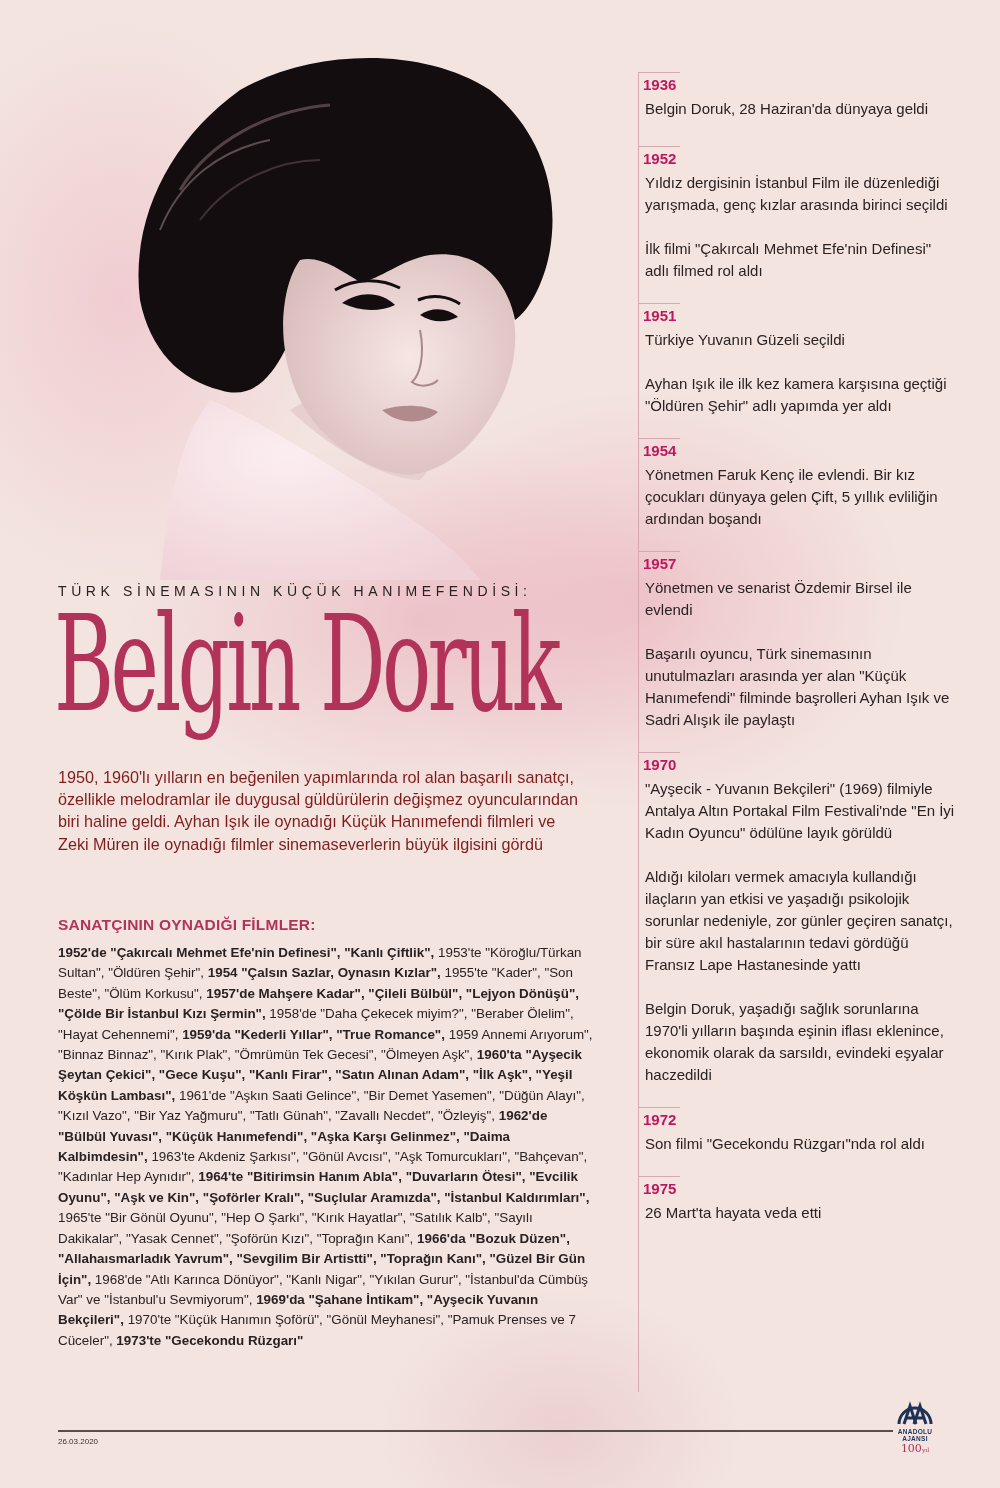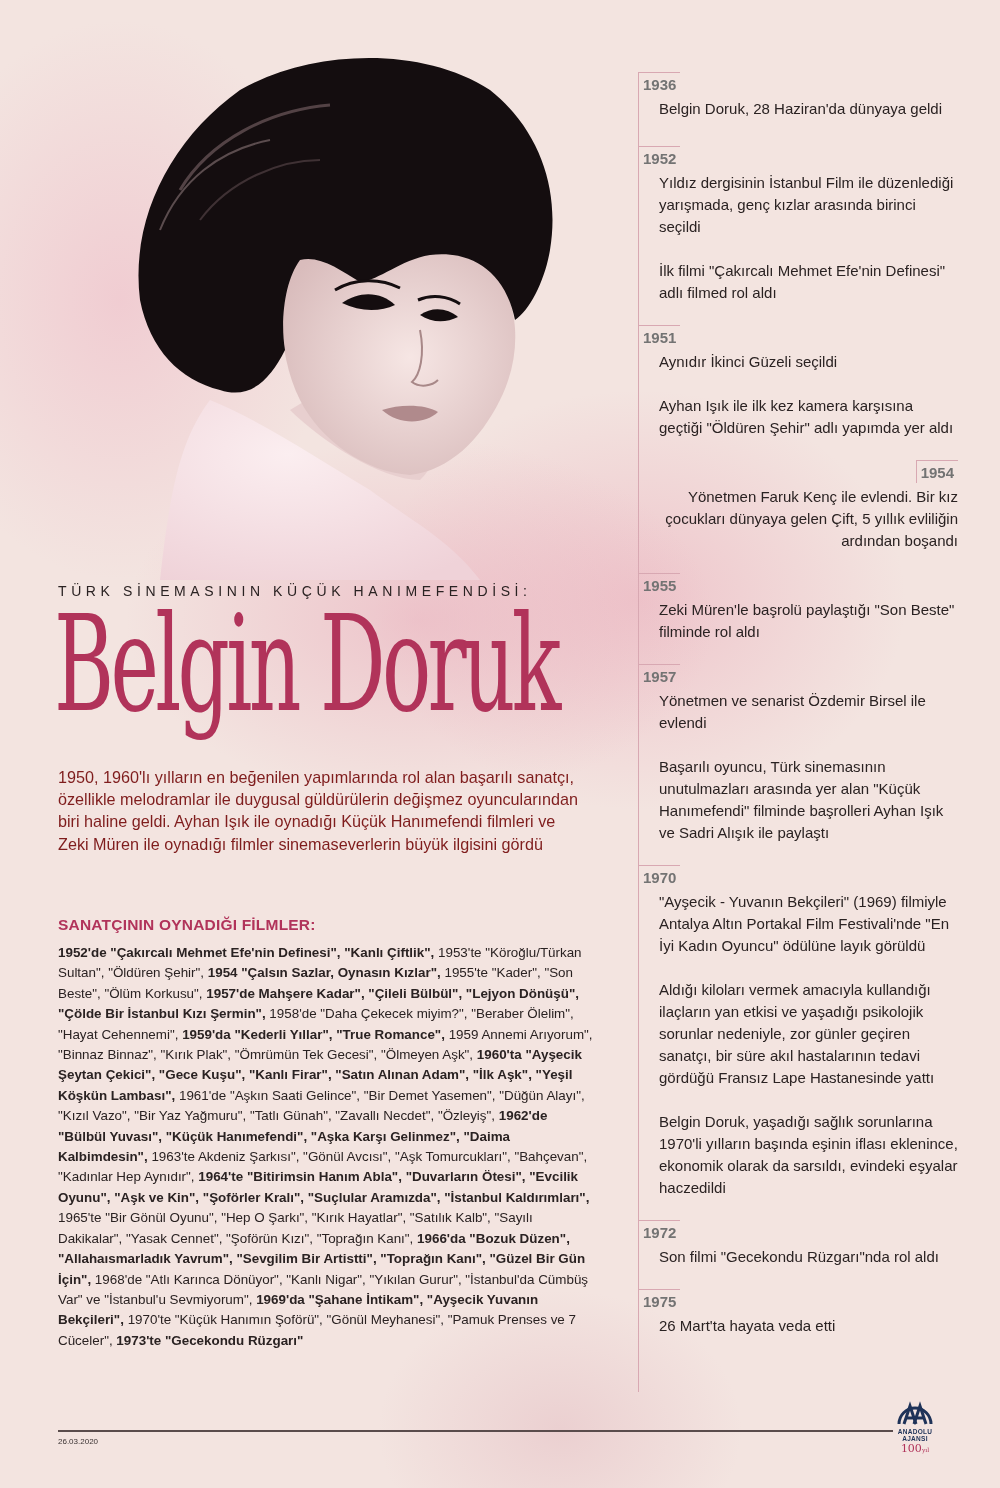--- a/index.html
+++ b/index.html
@@ -66,27 +66,27 @@
   
   .timeline {
     position: absolute; left: 638px; top: 72px; width: 320px;
   }
   .timeline-line {
     position: absolute; left: 638px; top: 92px; width: 1px; height: 1300px; background: #d8a8b2;
   }
   .t-entry { position: relative; }
   .t-year {
     display: inline-block;
-    font-size: 15px; font-weight: 700; color: #737373;
+    font-size: 15px; font-weight: 700; color: #be185d;
     padding: 3px 4px 2px 4px;
     border-top: 1px solid #d8a8b2; border-left: 1px solid #d8a8b2;
     background: transparent;
   }
   .t-text {
-    margin-left: 21px; margin-top: 3px;
+    margin-left: 7px; margin-top: 3px;
     font-size: 15px; line-height: 22px; color: #2a2222;
   }
   .t-para + .t-para { margin-top: 22px; }
 </style>
 </head>
 <body>
 
 <svg class="portrait" viewBox="0 0 460 560" xmlns="http://www.w3.org/2000/svg">
   <defs>
     <radialGradient id="skin" cx="55%" cy="50%" r="60%">
@@ -132,28 +132,25 @@
 <div class="timeline-line"></div>
 <div class="timeline" id="timeline">
     <div class="t-entry" style="margin-top: 0px;"><div class="t-year">1936</div><div class="t-text">
         <div class="t-para">Belgin Doruk, 28 Haziran'da dünyaya geldi</div>
       </div></div>
     <div class="t-entry" style="margin-top: 26px;"><div class="t-year">1952</div><div class="t-text">
         <div class="t-para">Yıldız dergisinin İstanbul Film ile düzenlediği yarışmada, genç kızlar arasında birinci seçildi</div>
         <div class="t-para">İlk filmi "Çakırcalı Mehmet Efe'nin Definesi" adlı filmed rol aldı</div>
       </div></div>
     <div class="t-entry" style="margin-top: 21px;"><div class="t-year">1951</div><div class="t-text">
-        <div class="t-para">Aynıdır İkinci Güzeli seçildi</div>
+        <div class="t-para">Türkiye Yuvanın Güzeli seçildi</div>
         <div class="t-para">Ayhan Işık ile ilk kez kamera karşısına geçtiği "Öldüren Şehir" adlı yapımda yer aldı</div>
       </div></div>
-    <div class="t-entry" style="margin-top: 21px; text-align: right;"><div class="t-year">1954</div><div class="t-text">
+    <div class="t-entry" style="margin-top: 21px;"><div class="t-year">1954</div><div class="t-text">
         <div class="t-para">Yönetmen Faruk Kenç ile evlendi. Bir kız çocukları dünyaya gelen Çift, 5 yıllık evliliğin ardından boşandı</div>
-      </div></div>
-    <div class="t-entry" style="margin-top: 21px;"><div class="t-year">1955</div><div class="t-text">
-        <div class="t-para">Zeki Müren'le başrolü paylaştığı "Son Beste" filminde rol aldı</div>
       </div></div>
     <div class="t-entry" style="margin-top: 21px;"><div class="t-year">1957</div><div class="t-text">
         <div class="t-para">Yönetmen ve senarist Özdemir Birsel ile evlendi</div>
         <div class="t-para">Başarılı oyuncu, Türk sinemasının unutulmazları arasında yer alan "Küçük Hanımefendi" filminde başrolleri Ayhan Işık ve Sadri Alışık ile paylaştı</div>
       </div></div>
     <div class="t-entry" style="margin-top: 21px;"><div class="t-year">1970</div><div class="t-text">
         <div class="t-para">"Ayşecik - Yuvanın Bekçileri" (1969) filmiyle Antalya Altın Portakal Film Festivali'nde "En İyi Kadın Oyuncu" ödülüne layık görüldü</div>
         <div class="t-para">Aldığı kiloları vermek amacıyla kullandığı ilaçların yan etkisi ve yaşadığı psikolojik sorunlar nedeniyle, zor günler geçiren sanatçı, bir süre akıl hastalarının tedavi gördüğü Fransız Lape Hastanesinde yattı</div>
         <div class="t-para">Belgin Doruk, yaşadığı sağlık sorunlarına 1970'li yılların başında eşinin iflası eklenince, ekonomik olarak da sarsıldı, evindeki eşyalar haczedildi</div>
       </div></div>

